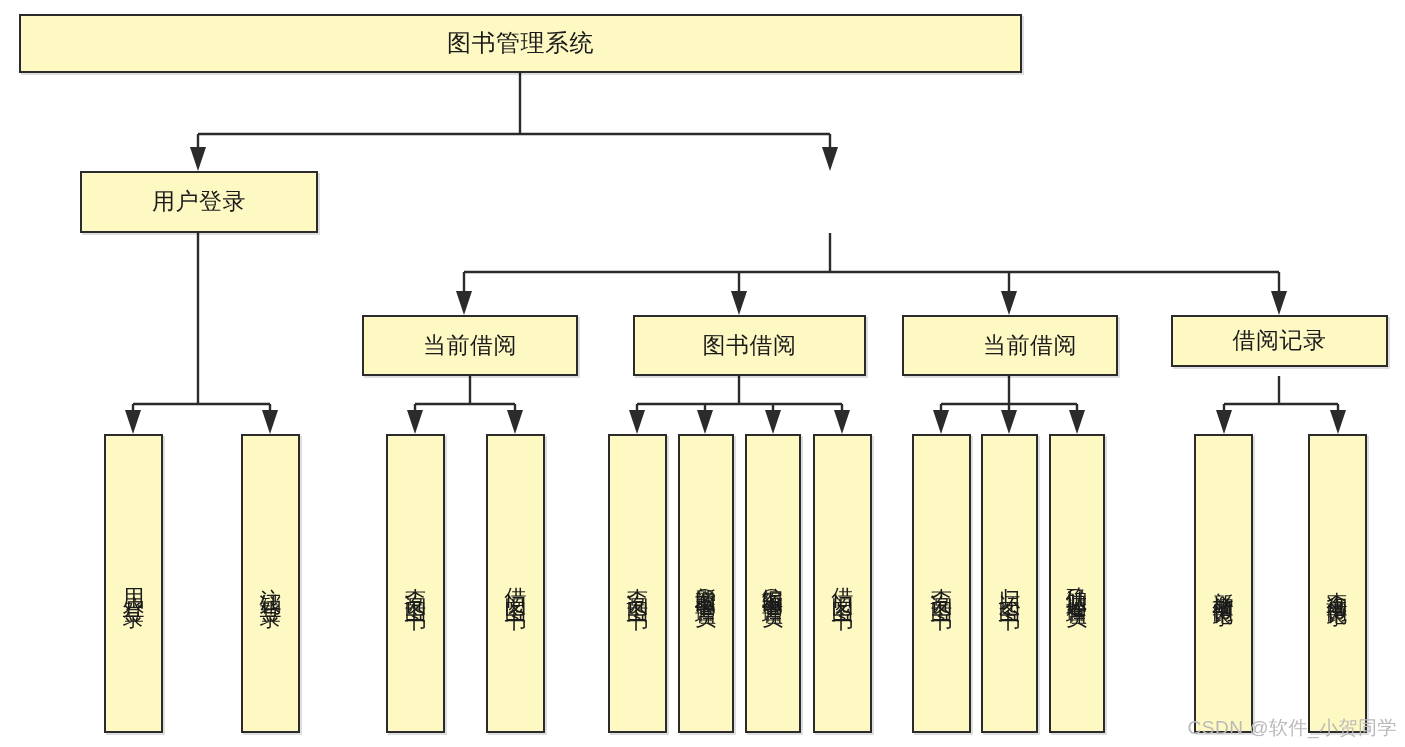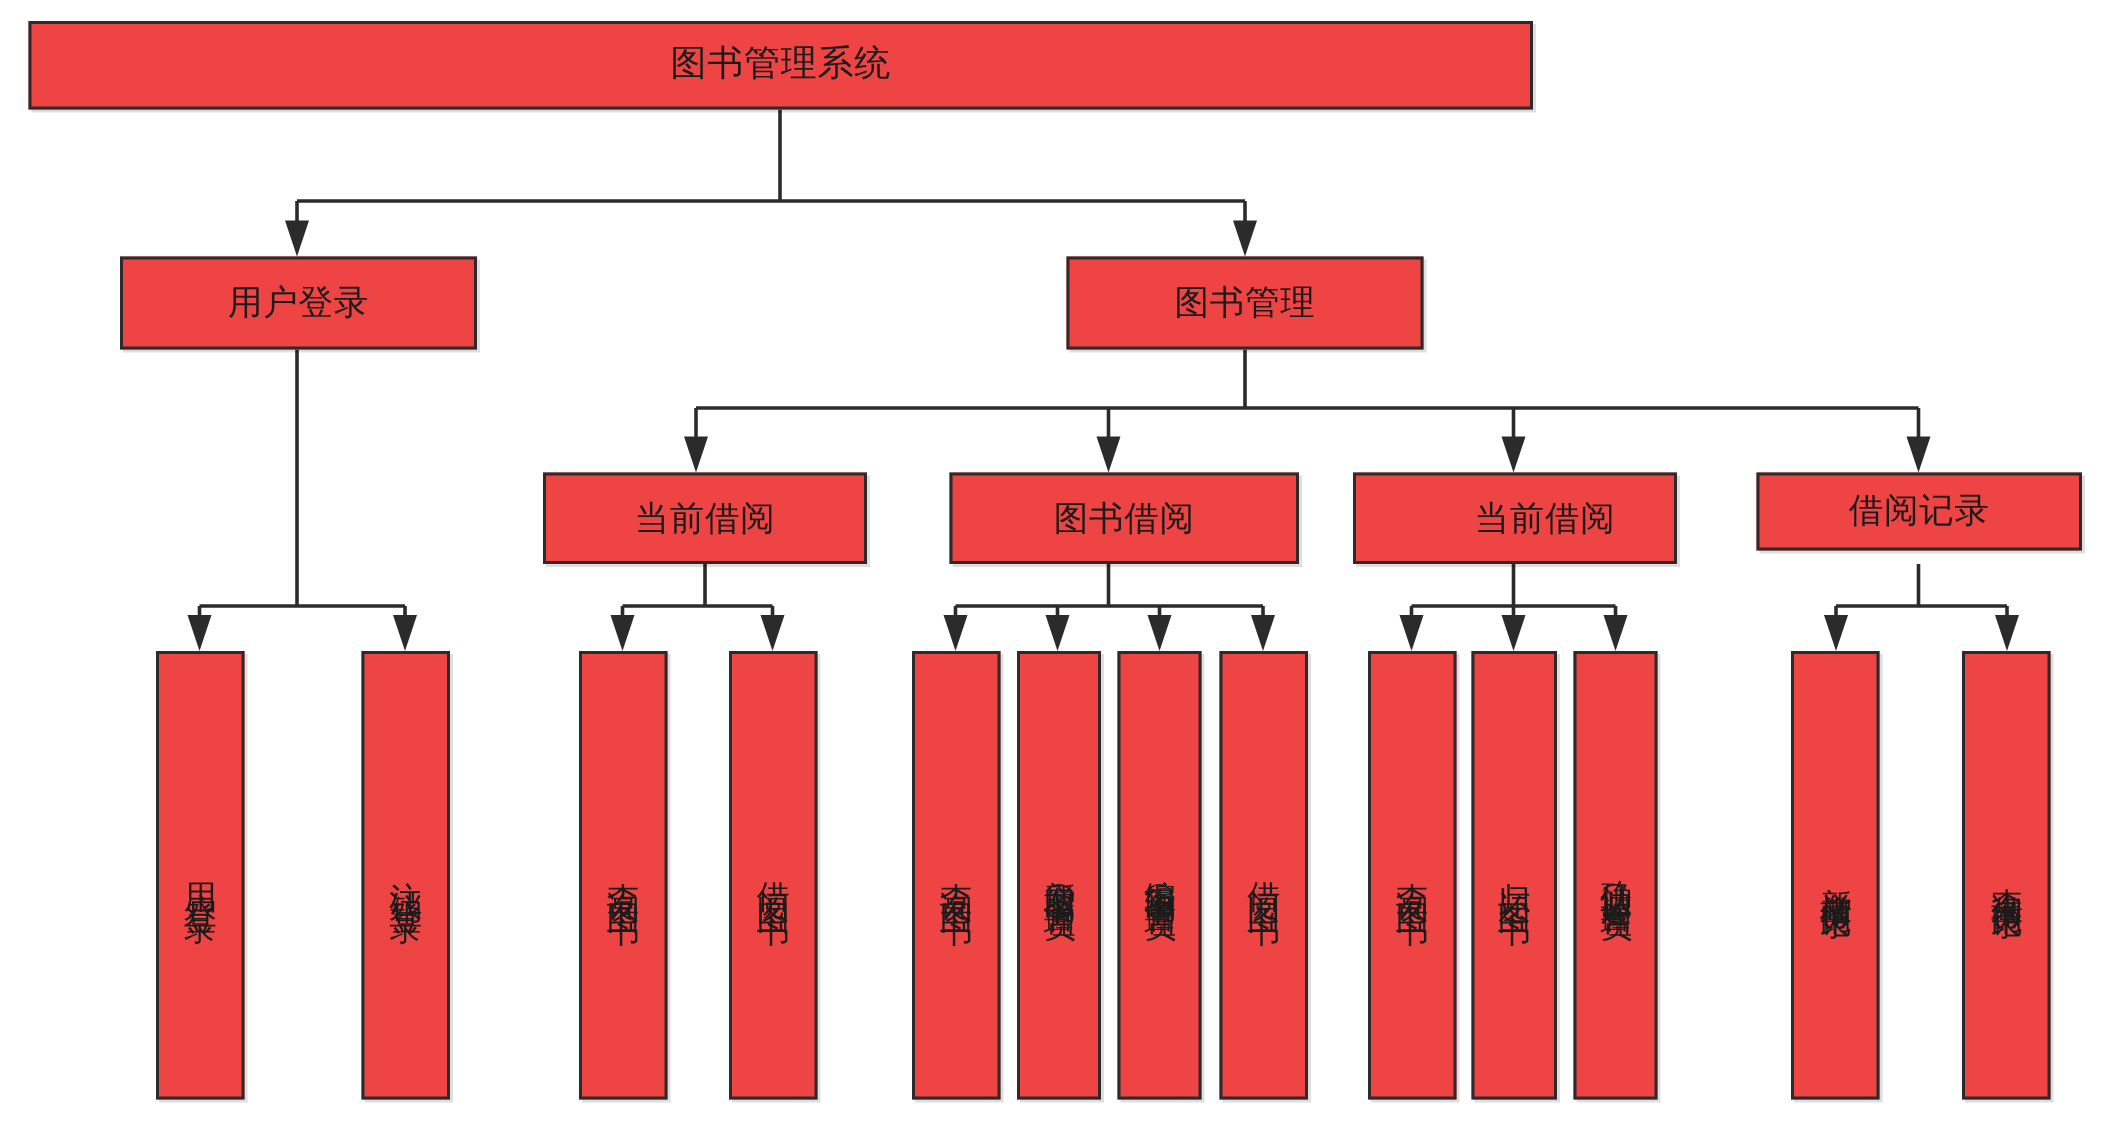--- a/index.html
+++ b/index.html
@@ -35,21 +35,21 @@
     fill: none;
   }
   #connector-layer polygon.arrow-head {
     fill: #2b2b2b;
     stroke: none;
   }
   
   .node {
     position: absolute;
     box-sizing: border-box;
-    background: #ef4444;
+    background: #fef9c3;
     border: 2.6px solid #2b2b2b;
     z-index: 2;
     display: flex;
     align-items: center;
     justify-content: center;
     box-shadow: 2px 2px 0 rgba(0,0,0,0.13);
   }
   .node-label {
     font-size: 23px;
     line-height: 1.1;
@@ -164,23 +164,20 @@
   </svg>
 
   <div class="node root" style="left:19px; top:14px; width:1003px; height:59px;">
     <span class="node-label">图书管理系统</span>
   </div>
 
   <div class="node" style="left:80px; top:171px; width:238px; height:62px;">
     <span class="node-label">用户登录</span>
   </div>
 
-  <div class="node" style="left:711px; top:171px; width:238px; height:62px;">
-    <span class="node-label">图书管理</span>
-  </div>
 
   <div class="node" style="left:362px; top:315px; width:216px; height:61px;">
     <span class="node-label">当前借阅</span>
   </div>
 
   <div class="node" style="left:633px; top:315px; width:233px; height:61px;">
     <span class="node-label">图书借阅</span>
   </div>
 
   <div class="node" style="left:902px; top:315px; width:216px; height:61px;padding-left:40px;">
@@ -236,14 +233,17 @@
   </div>
 
   <div class="node leaf long" style="left:1194px; top:434px; width:59px; height:299px;">
     <span class="node-label">新增借阅记录</span>
   </div>
 
   <div class="node leaf long" style="left:1308px; top:434px; width:59px; height:299px;">
     <span class="node-label">查询借阅记录</span>
   </div>
 
+  <div id="watermark">
+    <span>CSDN @软件_小贺同学</span>
+  </div>
 
 </div>
 
 </body></html>

